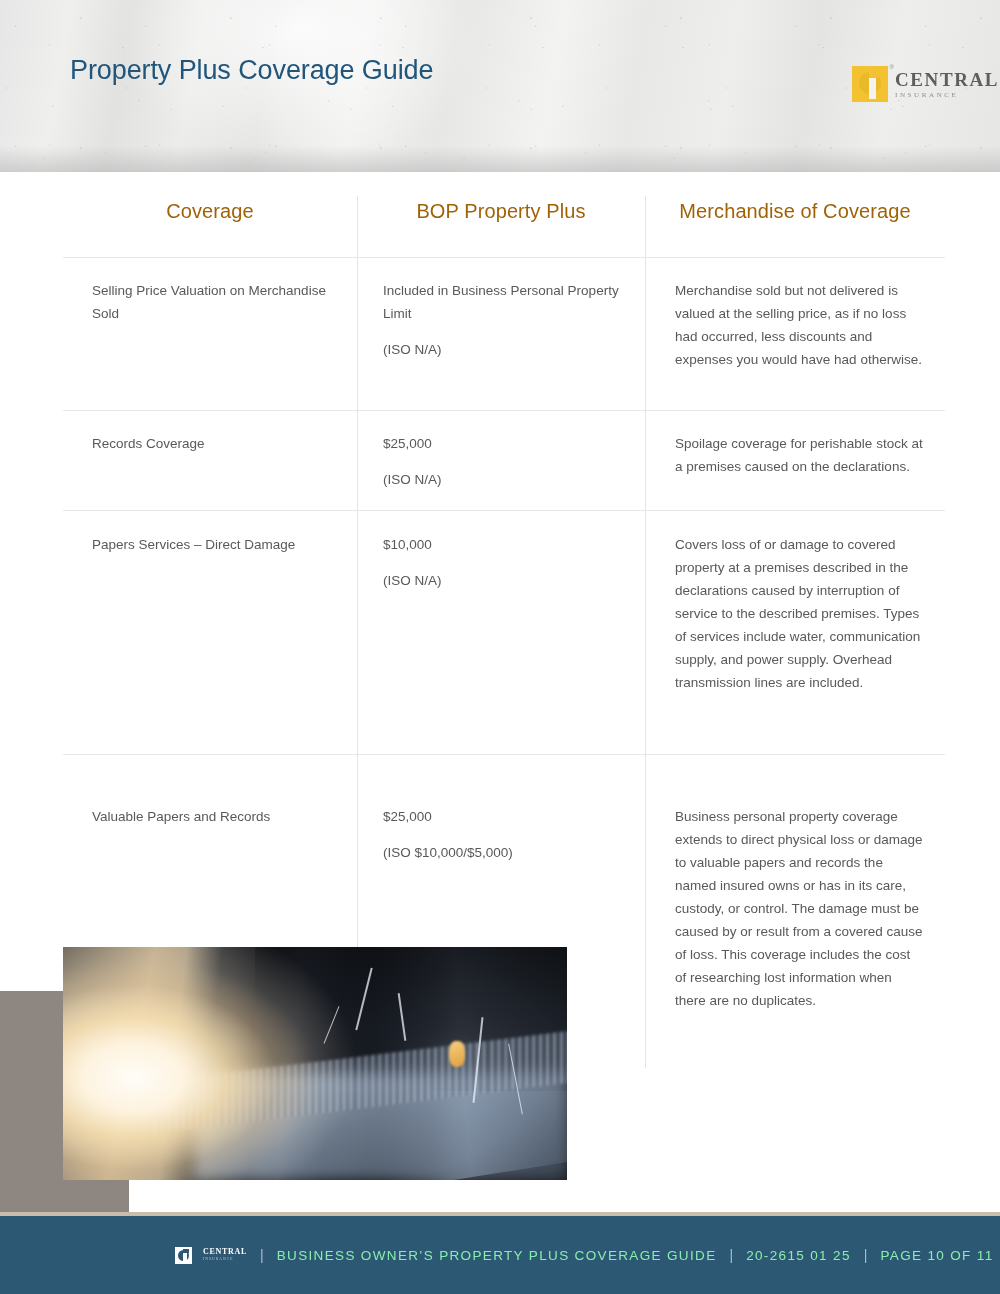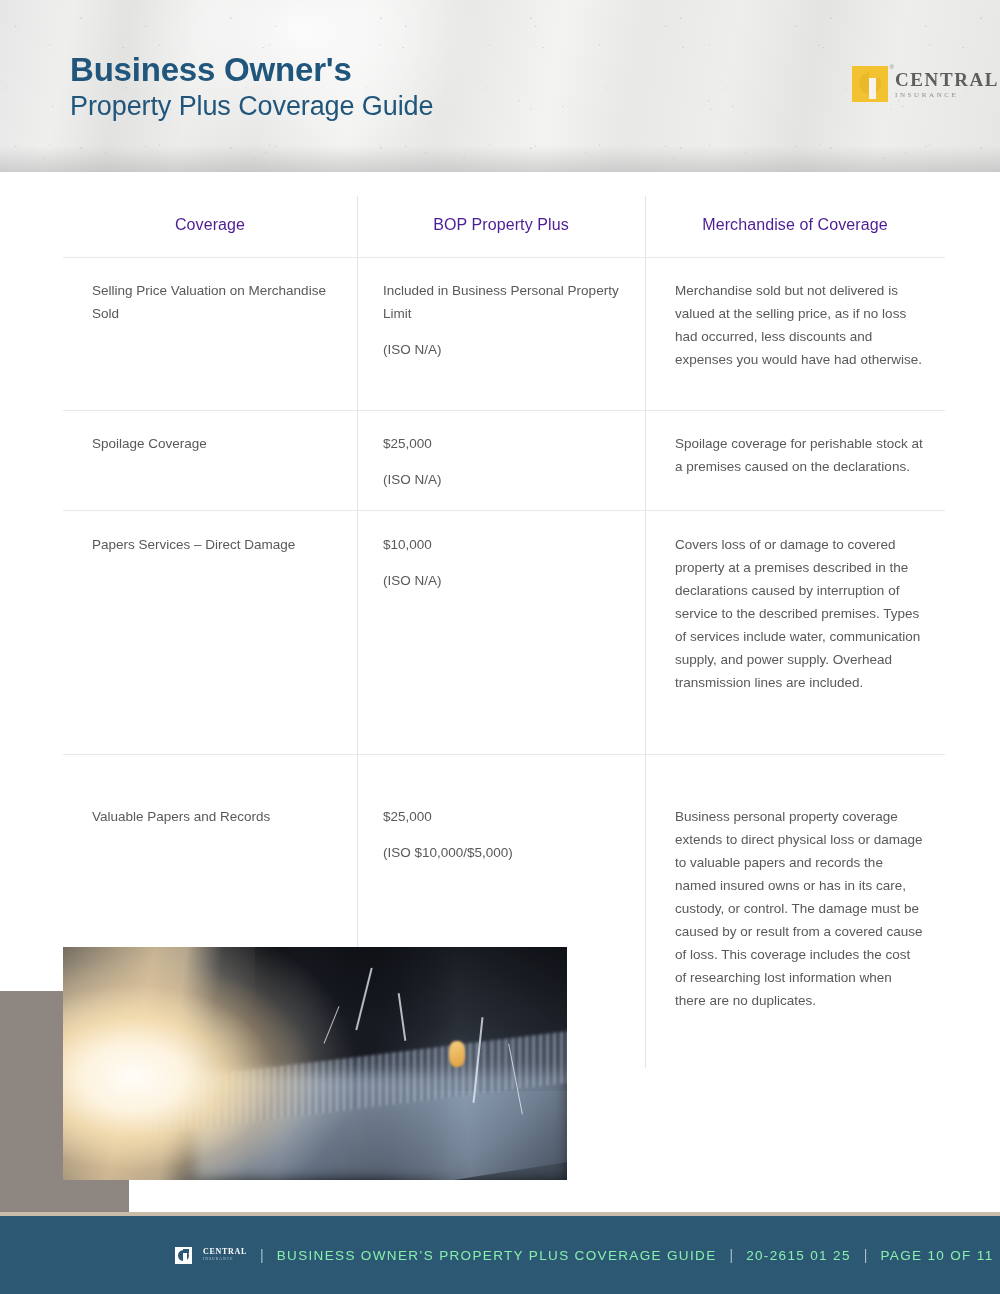--- a/index.html
+++ b/index.html
@@ -94,22 +94,22 @@
   .col-line {
     position: absolute; width: 1px; background: #e4e4e4;
   }
   .col-line.c1 { left: 294px; top: 0; height: 872px; }
   .col-line.c2 { left: 582px; top: 0; height: 872px; }
 
   .hrule { position: absolute; left: 0; width: 882px; height: 1px; background: #e8e8e8; }
 
   .thead { position: relative; height: 61px; }
   .th {
-    position: absolute; top: 20px;
-    font-size: 16px; color: #4c1d95; letter-spacing: 0.1px; white-space: nowrap;
+    position: absolute; top: 4px;
+    font-size: 20px; color: #a16207; letter-spacing: 0.1px; white-space: nowrap;
   }
   .th.t1 { left: 0; width: 294px; text-align: center; }
   .th.t2 { left: 294px; width: 288px; text-align: center; }
   .th.t3 { left: 582px; width: 300px; text-align: center; }
 
   .row { position: relative; }
   .cell {
     position: absolute;
     font-size: 13.5px; line-height: 23px; color: #58595b;
   }
@@ -233,21 +233,20 @@
 </head>
 <body>
 
 <div class="page">
 
   <div class="header">
     <div class="header-grain"></div>
     <div class="header-shadow-bottom"></div>
 
     <div class="title-block">
-      <div class="title-line1">Business Owner's</div>
       <div class="title-line2">Property Plus Coverage Guide</div>
     </div>
 
     <div class="logo-header">
       <div class="logo-mark">
         <div class="disc"></div>
         <div class="cbar"></div>
         <div class="cnotch"></div>
         <div class="reg">®</div>
       </div>
@@ -274,21 +273,21 @@
       <div class="cell c-cov">Selling Price Valuation on Merchandise Sold</div>
       <div class="cell c-lim">
         <p>Included in Business Personal Property Limit</p>
         <p class="spaced">(ISO N/A)</p>
       </div>
       <div class="cell c-exp">Merchandise sold but not delivered is valued at the selling price, as if no loss had occurred, less discounts and expenses you would have had otherwise.</div>
     </div>
     <div class="hrule" style="top:214px"></div>
 
     <div class="row" id="row2">
-      <div class="cell c-cov">Spoilage Coverage</div>
+      <div class="cell c-cov">Records Coverage</div>
       <div class="cell c-lim">
         <p>$25,000</p>
         <p class="spaced">(ISO N/A)</p>
       </div>
       <div class="cell c-exp">Spoilage coverage for perishable stock at a premises caused on the declarations.</div>
     </div>
     <div class="hrule" style="top:314px"></div>
 
     <div class="row" id="row3">
       <div class="cell c-cov">Papers Services – Direct Damage</div>

